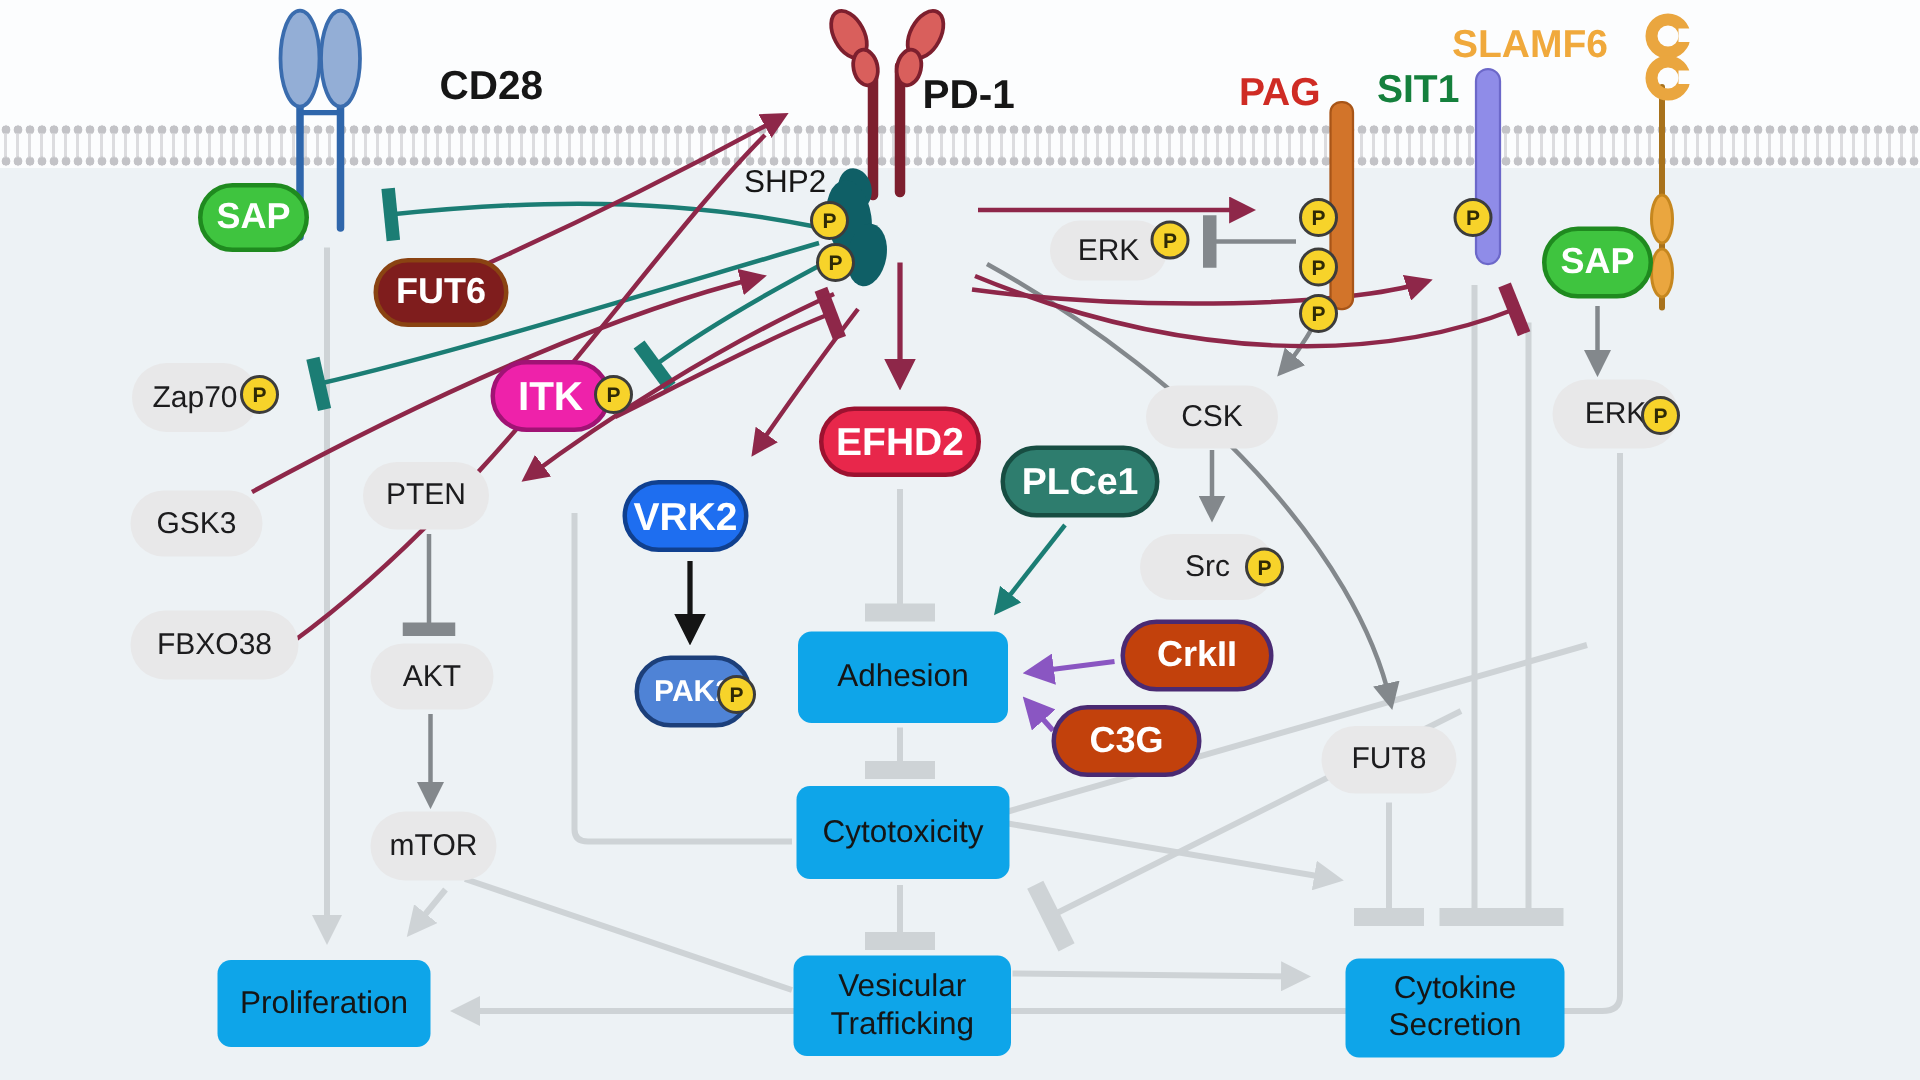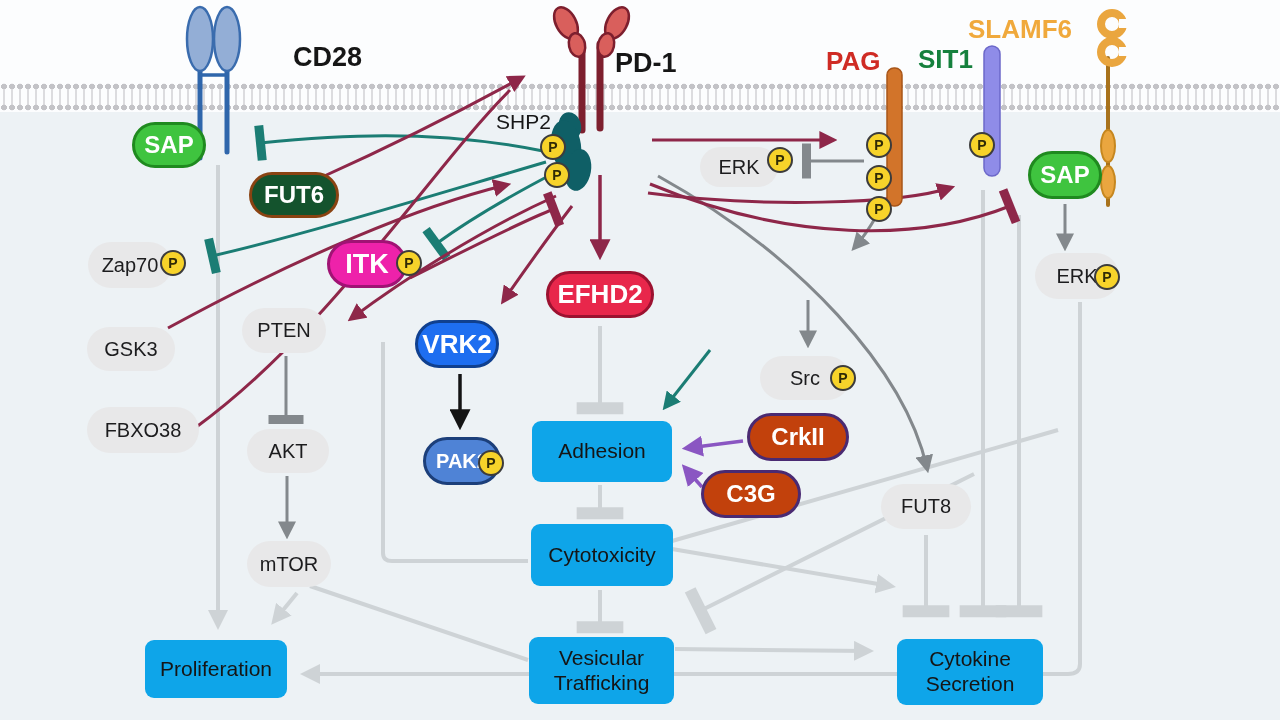--- a/index.html
+++ b/index.html
@@ -15,21 +15,21 @@
   .mem-top{top:0;} .mem-bot{bottom:0;}
   .mem-tails{position:absolute;left:0;top:7px;width:1280px;height:16px;
              background:repeating-linear-gradient(90deg,rgba(0,0,0,0) 0 3px,#dcdcdf 3px 5px,rgba(0,0,0,0) 5px 8px);}
   svg.layer{position:absolute;left:0;top:0;}
   
   .pill{position:absolute;border-radius:999px;display:flex;align-items:center;justify-content:center;
         box-sizing:border-box;white-space:nowrap;}
   .gpill{background:#e8e8e9;color:#1c1c1e;font-size:20px;font-weight:400;}
   .cpill{color:#ffffff;font-weight:700;font-size:24px;border:3px solid;}
   .sap{background:#3fc43f;border-color:#1f8a1f;}
-  .fut6{background:#14532d;border-color:#8a4312;}
+  .fut6{background:#7f1d1d;border-color:#8a4312;}
   .itk{background:#ee22aa;border-color:#a societal;}
   .itk{background:#ee22aa;border-color:#a01374;font-size:27px;}
   .efhd2{background:#e8274b;border-color:#9c1230;font-size:26px;}
   .vrk2{background:#1e6ef0;border-color:#10408f;font-size:26px;}
   .pak2{background:#4f83d6;border-color:#1c3f7a;font-size:20px;}
   .plce1{background:#2e7d6e;border-color:#174d42;font-size:25px;}
   .purple{background:#c2410c;border-color:#4a2a72;font-size:24px;}
   
   .obox{position:absolute;background:#0ea5e9;border-radius:9px;color:#151515;
         display:flex;align-items:center;justify-content:center;text-align:center;
@@ -196,21 +196,23 @@
   <div class="pill gpill" style="left:88px;top:242px;width:84px;height:46px;">Zap70</div>
   <div class="pill gpill" style="left:87px;top:327px;width:88px;height:44px;">GSK3</div>
   <div class="pill gpill" style="left:87px;top:407px;width:112px;height:46px;">FBXO38</div>
   <div class="pill cpill itk" style="left:327px;top:240px;width:80px;height:48px;">ITK</div>
   <div class="pill gpill" style="left:242px;top:308px;width:84px;height:45px;">PTEN</div>
   <div class="pill gpill" style="left:247px;top:429px;width:82px;height:44px;">AKT</div>
   <div class="pill gpill" style="left:247px;top:541px;width:84px;height:46px;">mTOR</div>
   <div class="pill cpill efhd2" style="left:546px;top:271px;width:108px;height:47px;">EFHD2</div>
   <div class="pill cpill vrk2" style="left:415px;top:320px;width:84px;height:48px;">VRK2</div>
   <div class="pill cpill pak2" style="left:423px;top:437px;width:78px;height:48px;">PAK2</div>
+  <div class="pill cpill plce1" style="left:667px;top:297px;width:106px;height:48px;">PLCe1</div>
   <div class="pill gpill" style="left:700px;top:147px;width:78px;height:40px;">ERK</div>
+  <div class="pill gpill" style="left:764px;top:257px;width:88px;height:42px;">CSK</div>
   <div class="pill gpill" style="left:760px;top:356px;width:90px;height:44px;">Src</div>
   <div class="pill cpill purple" style="left:747px;top:413px;width:102px;height:48px;">CrkII</div>
   <div class="pill cpill purple" style="left:701px;top:470px;width:100px;height:48px;">C3G</div>
   <div class="pill cpill sap" style="left:1028px;top:151px;width:74px;height:48px;">SAP</div>
   <div class="pill gpill" style="left:1035px;top:253px;width:84px;height:46px;">ERK</div>
   <div class="pill gpill" style="left:881px;top:484px;width:90px;height:45px;">FUT8</div>
 
   <div class="obox" style="left:532px;top:421px;width:140px;height:61px;">Adhesion</div>
   <div class="obox" style="left:531px;top:524px;width:142px;height:62px;">Cytotoxicity</div>
   <div class="obox" style="left:529px;top:637px;width:145px;height:67px;">Vesicular Trafficking</div>

